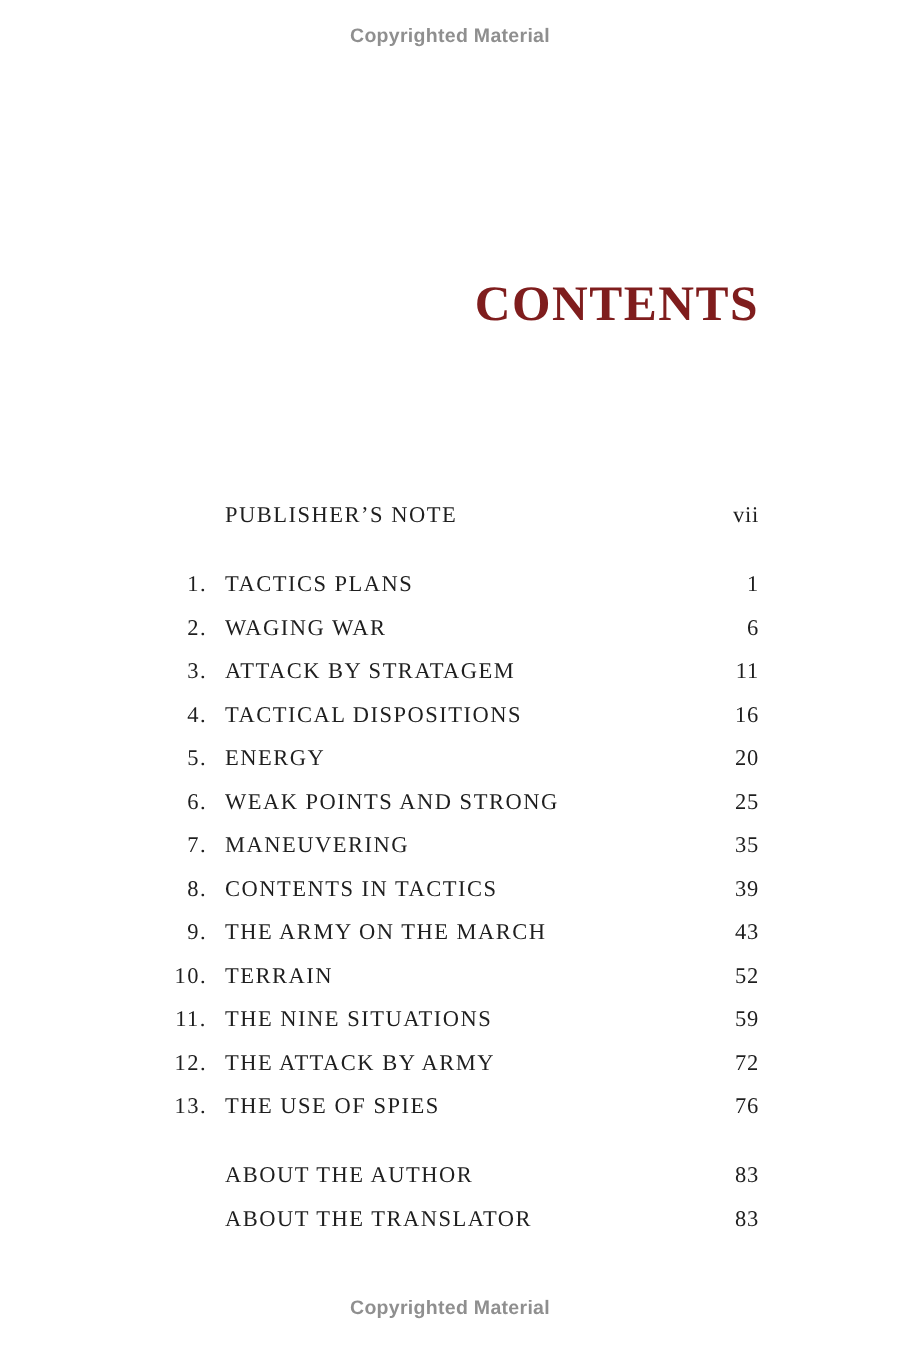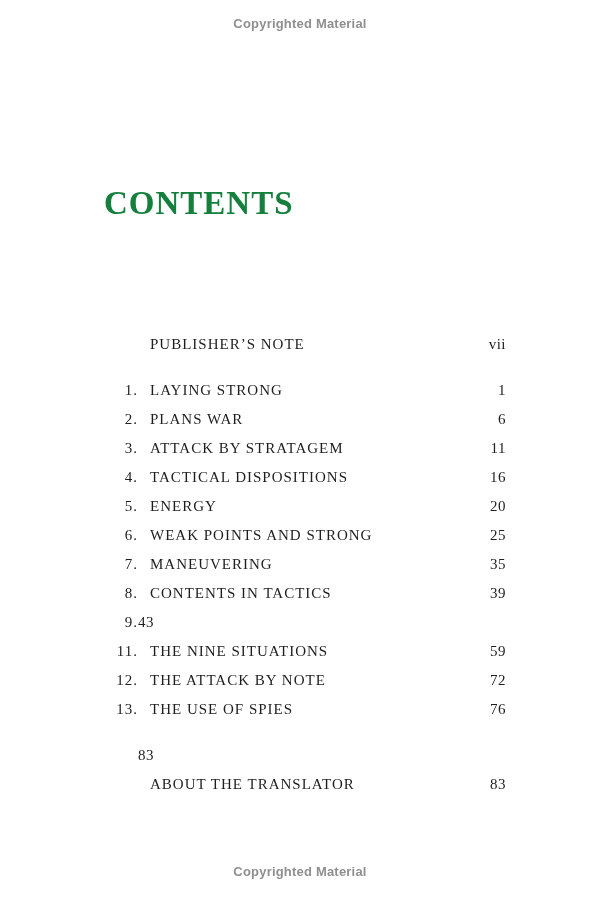--- a/index.html
+++ b/index.html
@@ -27,26 +27,26 @@
     letter-spacing: 0.2px;
   }
   .copyright.top { top: 16px; }
   .copyright.bottom { top: 864px; }
   .title {
     position: absolute;
     top: 185px;
     left: 104px;
     width: 402px;
     margin: 0;
-    text-align: left;
+    text-align: right;
     font-family: "Liberation Serif", serif;
     font-size: 33px;
     font-weight: bold;
     letter-spacing: 1px;
-    color: #15803d;
+    color: #7f1d1d;
   }
   .toc {
     position: absolute;
     top: 330px;
     left: 100px;
     width: 406px;
     color: #1e1e1e;
     font-size: 15px;
     letter-spacing: 1px;
     font-feature-settings: "onum";
@@ -91,27 +91,27 @@
     <div class="group" id="front-rows">
   <div class="row">
     <span class="num"></span>
     <span class="label">PUBLISHER’S NOTE</span>
     <span class="page-num">vii</span>
   </div>
 </div>
     <div class="group" id="chapter-rows">
   <div class="row">
     <span class="num">1.</span>
-    <span class="label">LAYING STRONG</span>
+    <span class="label">TACTICS PLANS</span>
     <span class="page-num">1</span>
   </div>
 
   <div class="row">
     <span class="num">2.</span>
-    <span class="label">PLANS WAR</span>
+    <span class="label">WAGING WAR</span>
     <span class="page-num">6</span>
   </div>
 
   <div class="row">
     <span class="num">3.</span>
     <span class="label">ATTACK BY STRATAGEM</span>
     <span class="page-num">11</span>
   </div>
 
   <div class="row">
@@ -139,45 +139,52 @@
   </div>
 
   <div class="row">
     <span class="num">8.</span>
     <span class="label">CONTENTS IN TACTICS</span>
     <span class="page-num">39</span>
   </div>
 
   <div class="row">
     <span class="num">9.</span>
+    <span class="label">THE ARMY ON THE MARCH</span>
     <span class="page-num">43</span>
   </div>
 
+  <div class="row">
+    <span class="num">10.</span>
+    <span class="label">TERRAIN</span>
+    <span class="page-num">52</span>
+  </div>
 
   <div class="row">
     <span class="num">11.</span>
     <span class="label">THE NINE SITUATIONS</span>
     <span class="page-num">59</span>
   </div>
 
   <div class="row">
     <span class="num">12.</span>
-    <span class="label">THE ATTACK BY NOTE</span>
+    <span class="label">THE ATTACK BY ARMY</span>
     <span class="page-num">72</span>
   </div>
 
   <div class="row">
     <span class="num">13.</span>
     <span class="label">THE USE OF SPIES</span>
     <span class="page-num">76</span>
   </div>
 </div>
     <div class="group" id="back-rows">
   <div class="row">
     <span class="num"></span>
+    <span class="label">ABOUT THE AUTHOR</span>
     <span class="page-num">83</span>
   </div>
 
   <div class="row">
     <span class="num"></span>
     <span class="label">ABOUT THE TRANSLATOR</span>
     <span class="page-num">83</span>
   </div>
 </div>
   </div>

